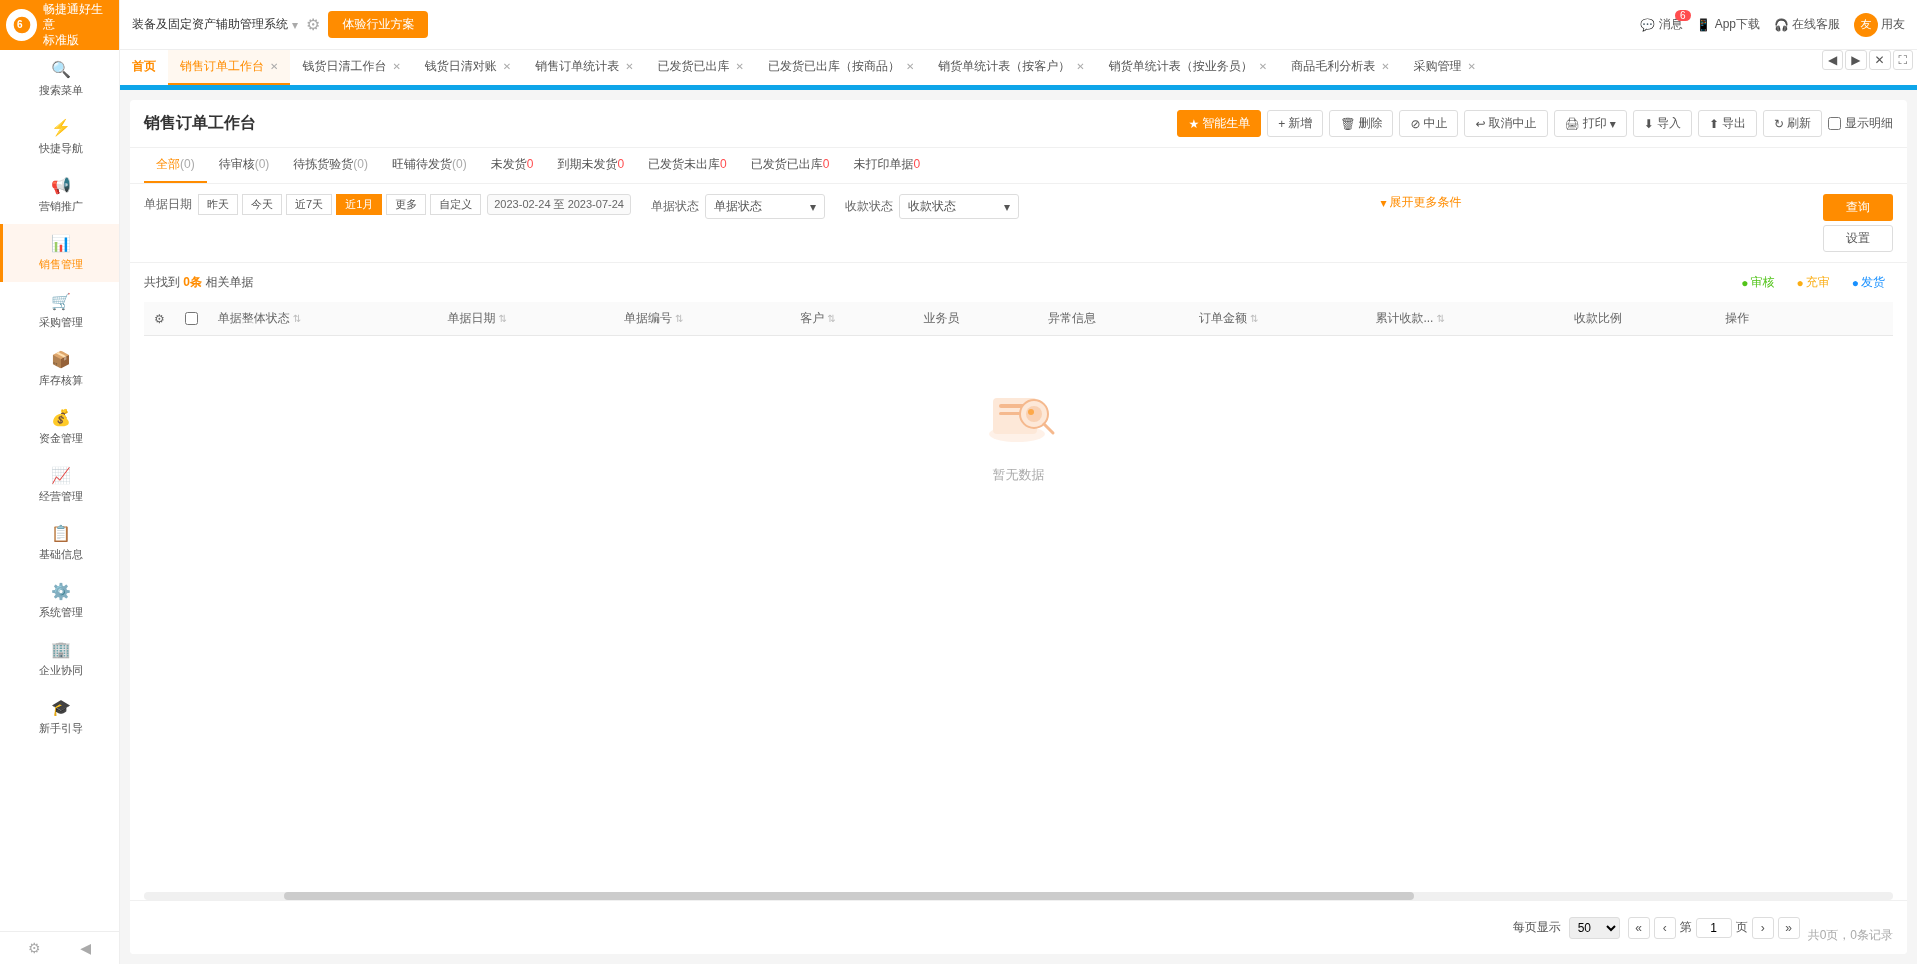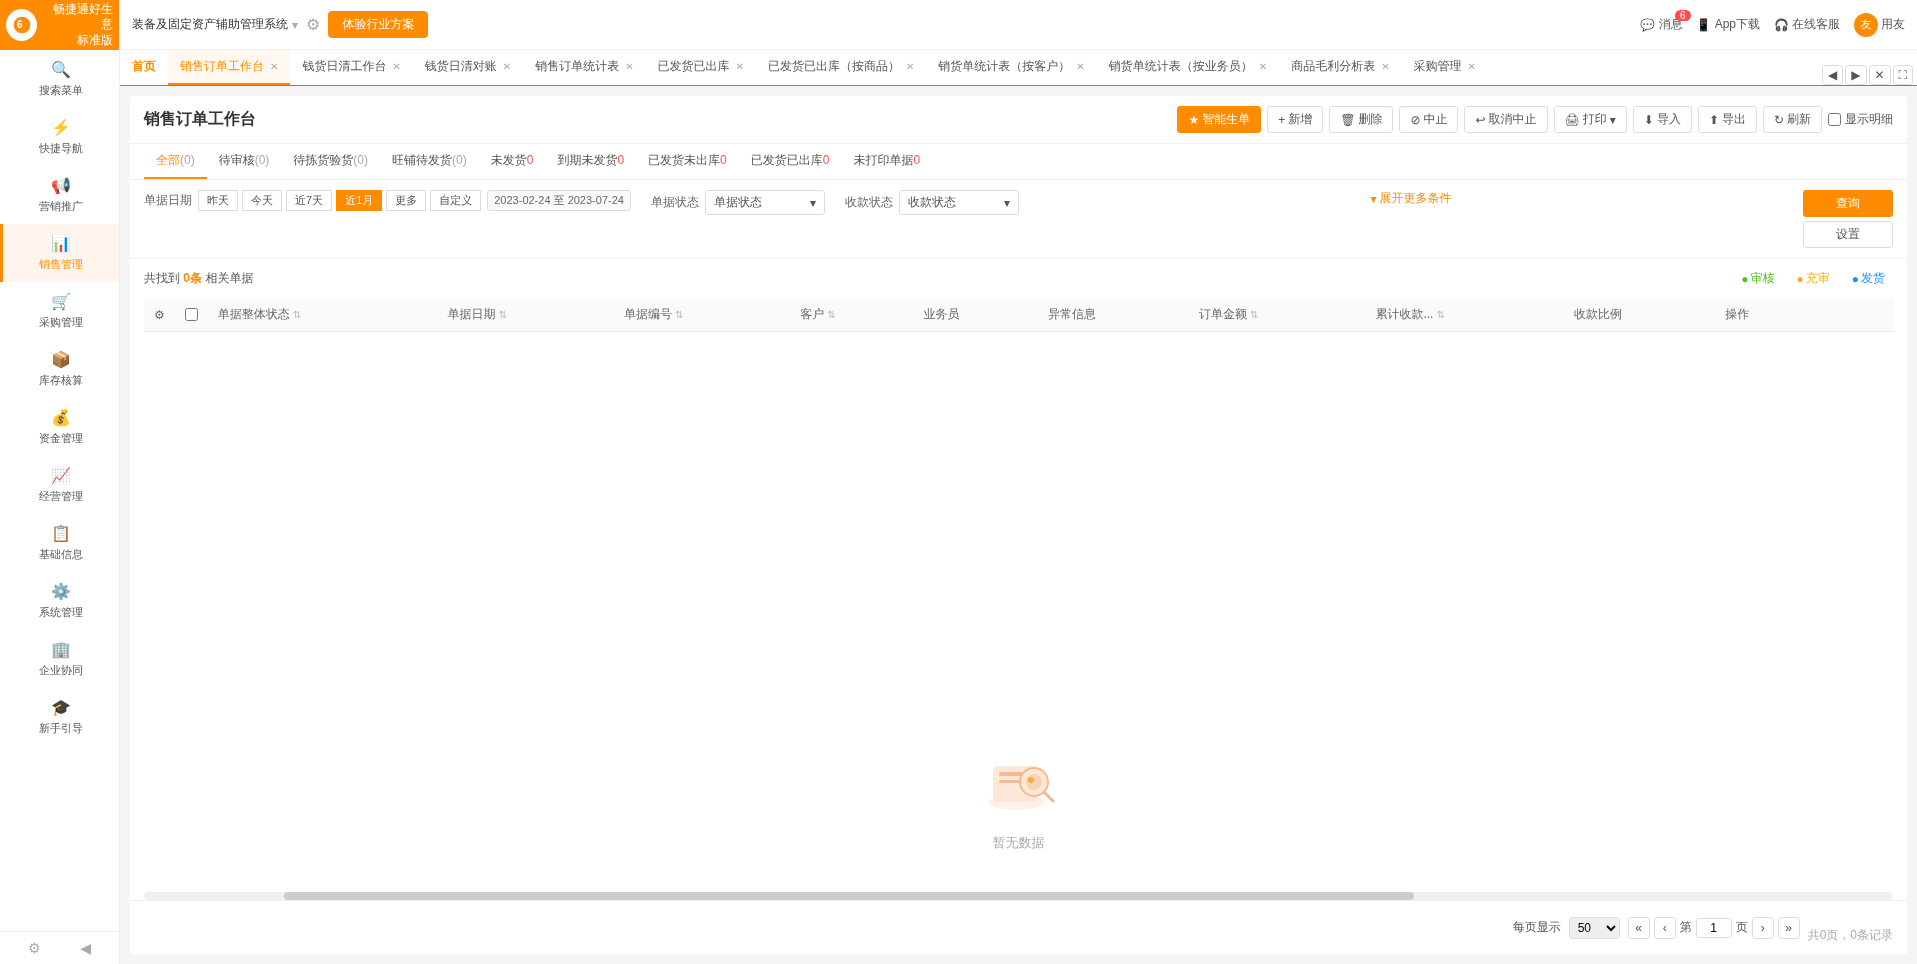--- a/index.html
+++ b/index.html
@@ -3,21 +3,21 @@
   <meta charset="utf-8">
   <style>
     * { box-sizing: border-box; margin: 0; padding: 0; font-family: 'Microsoft YaHei', Arial, sans-serif; font-size: 12px; }
     body { display: flex; height: 964px; overflow: hidden; background: #f5f5f5; }
 
     
     .sidebar { width: 120px; background: #fff; display: flex; flex-direction: column; border-right: 1px solid #eee; flex-shrink: 0; }
     .sidebar-logo { background: #ff8c00; color: #fff; padding: 8px 6px; display: flex; align-items: center; gap: 6px; height: 50px; }
     .sidebar-logo .logo-icon { width: 32px; height: 32px; background: #fff; border-radius: 50%; display: flex; align-items: center; justify-content: center; }
     .sidebar-logo .logo-icon svg { width: 20px; height: 20px; }
-    .sidebar-logo .logo-text { font-size: 11px; color: #fff; line-height: 1.3; text-align: right; }
+    .sidebar-logo .logo-text { font-size: 11px; color: #fff; line-height: 1.3; }
     .sidebar-menu { flex: 1; overflow-y: auto; }
     .sidebar-item { display: flex; flex-direction: column; align-items: center; padding: 10px 4px; cursor: pointer; color: #555; gap: 4px; border-left: 3px solid transparent; }
     .sidebar-item.active { background: #fff5ee; color: #ff8c00; border-left: 3px solid #ff8c00; }
     .sidebar-item .item-icon { font-size: 16px; }
     .sidebar-item .item-label { font-size: 11px; text-align: center; }
     .sidebar-bottom { padding: 8px; display: flex; justify-content: space-around; border-top: 1px solid #eee; }
     .sidebar-bottom span { cursor: pointer; color: #aaa; font-size: 14px; }
 
     
     .main { flex: 1; display: flex; flex-direction: column; overflow: hidden; }
@@ -28,21 +28,21 @@
     .topbar-title .arrow { color: #aaa; }
     .topbar-settings { color: #aaa; font-size: 16px; cursor: pointer; }
     .topbar-btn { background: #ff8c00; color: #fff; border: none; padding: 5px 14px; border-radius: 4px; cursor: pointer; font-size: 12px; }
     .topbar-right { margin-left: auto; display: flex; align-items: center; gap: 14px; color: #555; font-size: 12px; }
     .topbar-right .msg-item { display: flex; align-items: center; gap: 3px; cursor: pointer; position: relative; }
     .badge { background: #ff4d4f; color: #fff; border-radius: 10px; padding: 0 4px; font-size: 10px; position: absolute; top: -6px; right: -8px; min-width: 16px; text-align: center; }
     .topbar-right .user-item { display: flex; align-items: center; gap: 3px; cursor: pointer; }
     .avatar-circle { width: 24px; height: 24px; border-radius: 50%; background: #ff8c00; color: #fff; display: flex; align-items: center; justify-content: center; font-size: 11px; }
 
     
-    .tabbar { background: #fff; display: flex; align-items: flex-end; border-bottom: 1px solid #0ea5e9; flex-shrink: 0; overflow: hidden; }
+    .tabbar { background: #fff; display: flex; align-items: flex-start; border-bottom: 5px solid #0ea5e9; flex-shrink: 0; overflow: hidden; }
     .tab { display: flex; align-items: center; gap: 4px; padding: 8px 12px; cursor: pointer; color: #555; white-space: nowrap; border-bottom: 2px solid transparent; font-size: 12px; flex-shrink: 0; }
     .tab.home { color: #ff8c00; font-weight: bold; }
     .tab.active { color: #ff8c00; border-bottom: 2px solid #ff8c00; background: #fff8f0; }
     .tab .tab-close { color: #aaa; font-size: 10px; cursor: pointer; margin-left: 2px; }
     .tabbar-nav { margin-left: auto; display: flex; align-items: center; gap: 2px; padding: 0 4px; }
     .tabbar-nav button { background: none; border: 1px solid #ddd; border-radius: 3px; padding: 2px 5px; cursor: pointer; color: #555; font-size: 12px; }
 
     
     .page-content { flex: 1; overflow: auto; display: flex; flex-direction: column; background: #f5f5f5; padding: 10px; }
 
@@ -68,41 +68,41 @@
     .filter-group { display: flex; align-items: center; gap: 6px; }
     .filter-label { color: #666; font-size: 12px; white-space: nowrap; }
     .filter-date-buttons { display: flex; gap: 4px; }
     .date-btn { padding: 2px 8px; border: 1px solid #ddd; border-radius: 0; cursor: pointer; background: #fff; font-size: 11px; color: #555; }
     .date-btn.active { background: #ff8c00; color: #fff; border-color: #ff8c00; }
     .date-range { color: #666; font-size: 11px; padding: 2px 6px; border: 1px solid #ddd; border-radius: 3px; background: #fafafa; }
     .filter-select { border: 1px solid #ddd; border-radius: 3px; padding: 3px 8px; font-size: 12px; color: #555; background: #fff; min-width: 120px; cursor: pointer; display: flex; align-items: center; justify-content: space-between; }
     .expand-btn { display: flex; align-items: center; gap: 3px; color: #ff8c00; cursor: pointer; font-size: 12px; margin-left: auto; }
     .filter-actions { display: flex; flex-direction: column; gap: 4px; margin-left: auto; }
     .query-btn { background: #ff8c00; color: #fff; border: none; padding: 5px 18px; border-radius: 3px; cursor: pointer; font-size: 12px; }
-    .set-btn { background: #fff; color: #555; border: 1px solid #ddd; padding: 4px 32px; border-radius: 3px; cursor: pointer; font-size: 12px; }
+    .set-btn { background: #fff; color: #555; border: 1px solid #ddd; padding: 4px 22px; border-radius: 3px; cursor: pointer; font-size: 12px; }
 
     
     .table-area { flex: 1; overflow: auto; padding: 0 14px; display: flex; flex-direction: column; }
     .table-summary { display: flex; align-items: center; justify-content: space-between; padding: 8px 0; color: #555; font-size: 12px; }
     .table-ops { display: flex; gap: 6px; }
     .table-op-btn { display: flex; align-items: center; gap: 2px; padding: 3px 8px; border-radius: 3px; border: none; background: none; cursor: pointer; font-size: 12px; }
     .table-op-btn.audit { color: #52c41a; }
     .table-op-btn.revoke { color: #faad14; }
     .table-op-btn.send { color: #1890ff; }
 
     .data-table { width: 100%; border-collapse: collapse; font-size: 12px; }
     .data-table th { background: #fafafa; color: #666; padding: 8px 10px; text-align: left; border-bottom: 1px solid #e8e8e8; white-space: nowrap; font-weight: normal; }
     .data-table th .sortable { display: flex; align-items: center; gap: 3px; cursor: pointer; }
     .data-table th .sort-icon { color: #bbb; font-size: 10px; }
     .col-checkbox { width: 30px; }
     .col-settings { width: 30px; }
     .col-ops { min-width: 80px; }
 
     
-    .empty-state { flex: 1; display: flex; flex-direction: column; align-items: center; justify-content: flex-end; gap: 10px; padding: 40px; }
+    .empty-state { flex: 1; display: flex; flex-direction: column; align-items: center; justify-content: flex-start; gap: 10px; padding: 40px; }
     .empty-icon { width: 80px; height: 80px; position: relative; }
     .empty-icon svg { width: 80px; height: 80px; }
     .empty-text { color: #aaa; font-size: 13px; }
 
     
     .pagination { display: flex; align-items: center; justify-content: flex-end; padding: 10px 14px; border-top: 1px solid #f0f0f0; gap: 8px; font-size: 12px; color: #555; background: #fff; flex-shrink: 0; }
     .pagination select { border: 1px solid #ddd; border-radius: 3px; padding: 2px 4px; font-size: 12px; }
     .pagination .page-nav { display: flex; align-items: center; gap: 4px; }
     .pagination .page-btn { width: 22px; height: 22px; display: flex; align-items: center; justify-content: center; border: 1px solid #ddd; border-radius: 3px; cursor: pointer; background: #fff; color: #555; }
     .pagination .page-input { width: 36px; border: 1px solid #ddd; border-radius: 3px; padding: 2px 4px; text-align: center; font-size: 12px; }

